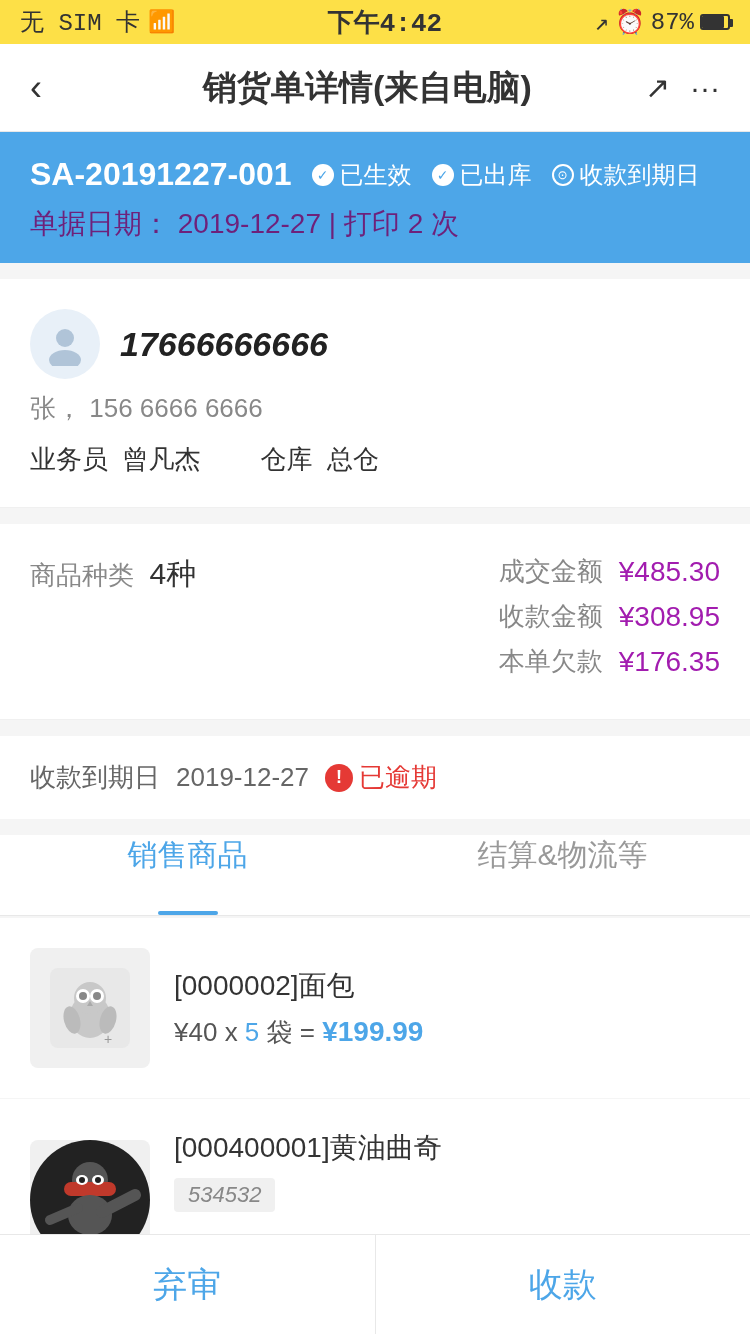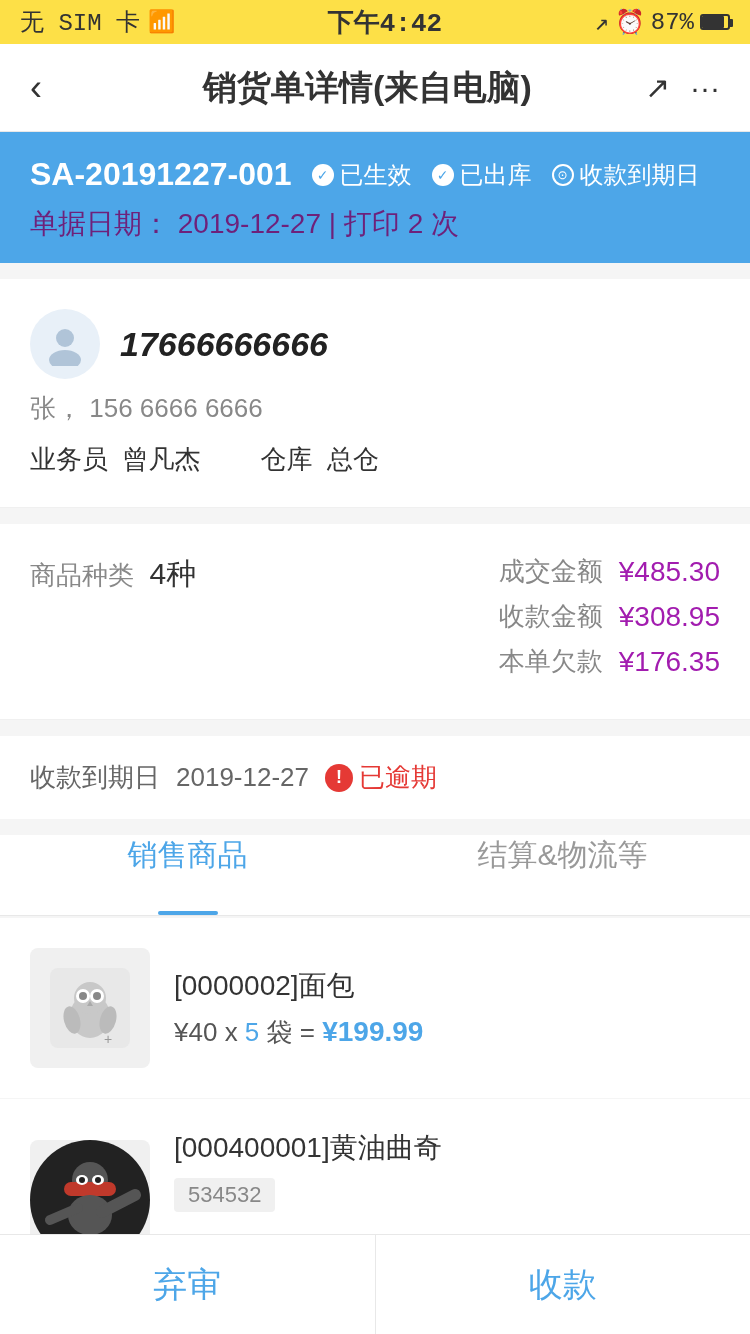--- a/index.html
+++ b/index.html
@@ -299,20 +299,21 @@
       margin-bottom: 10px;
     }
     .product-sku-tag {
       display: inline-block;
       background: #f0f0f0;
       border-radius: 4px;
       padding: 4px 14px;
       font-size: 22px;
       color: #888;
       margin-bottom: 24px;
+      font-style: italic;
     }
     .product-price {
       font-size: 26px;
       color: #555;
     }
     .product-price .highlight {
       color: #4da6e8;
     }
     .product-price .total {
       color: #4da6e8;

